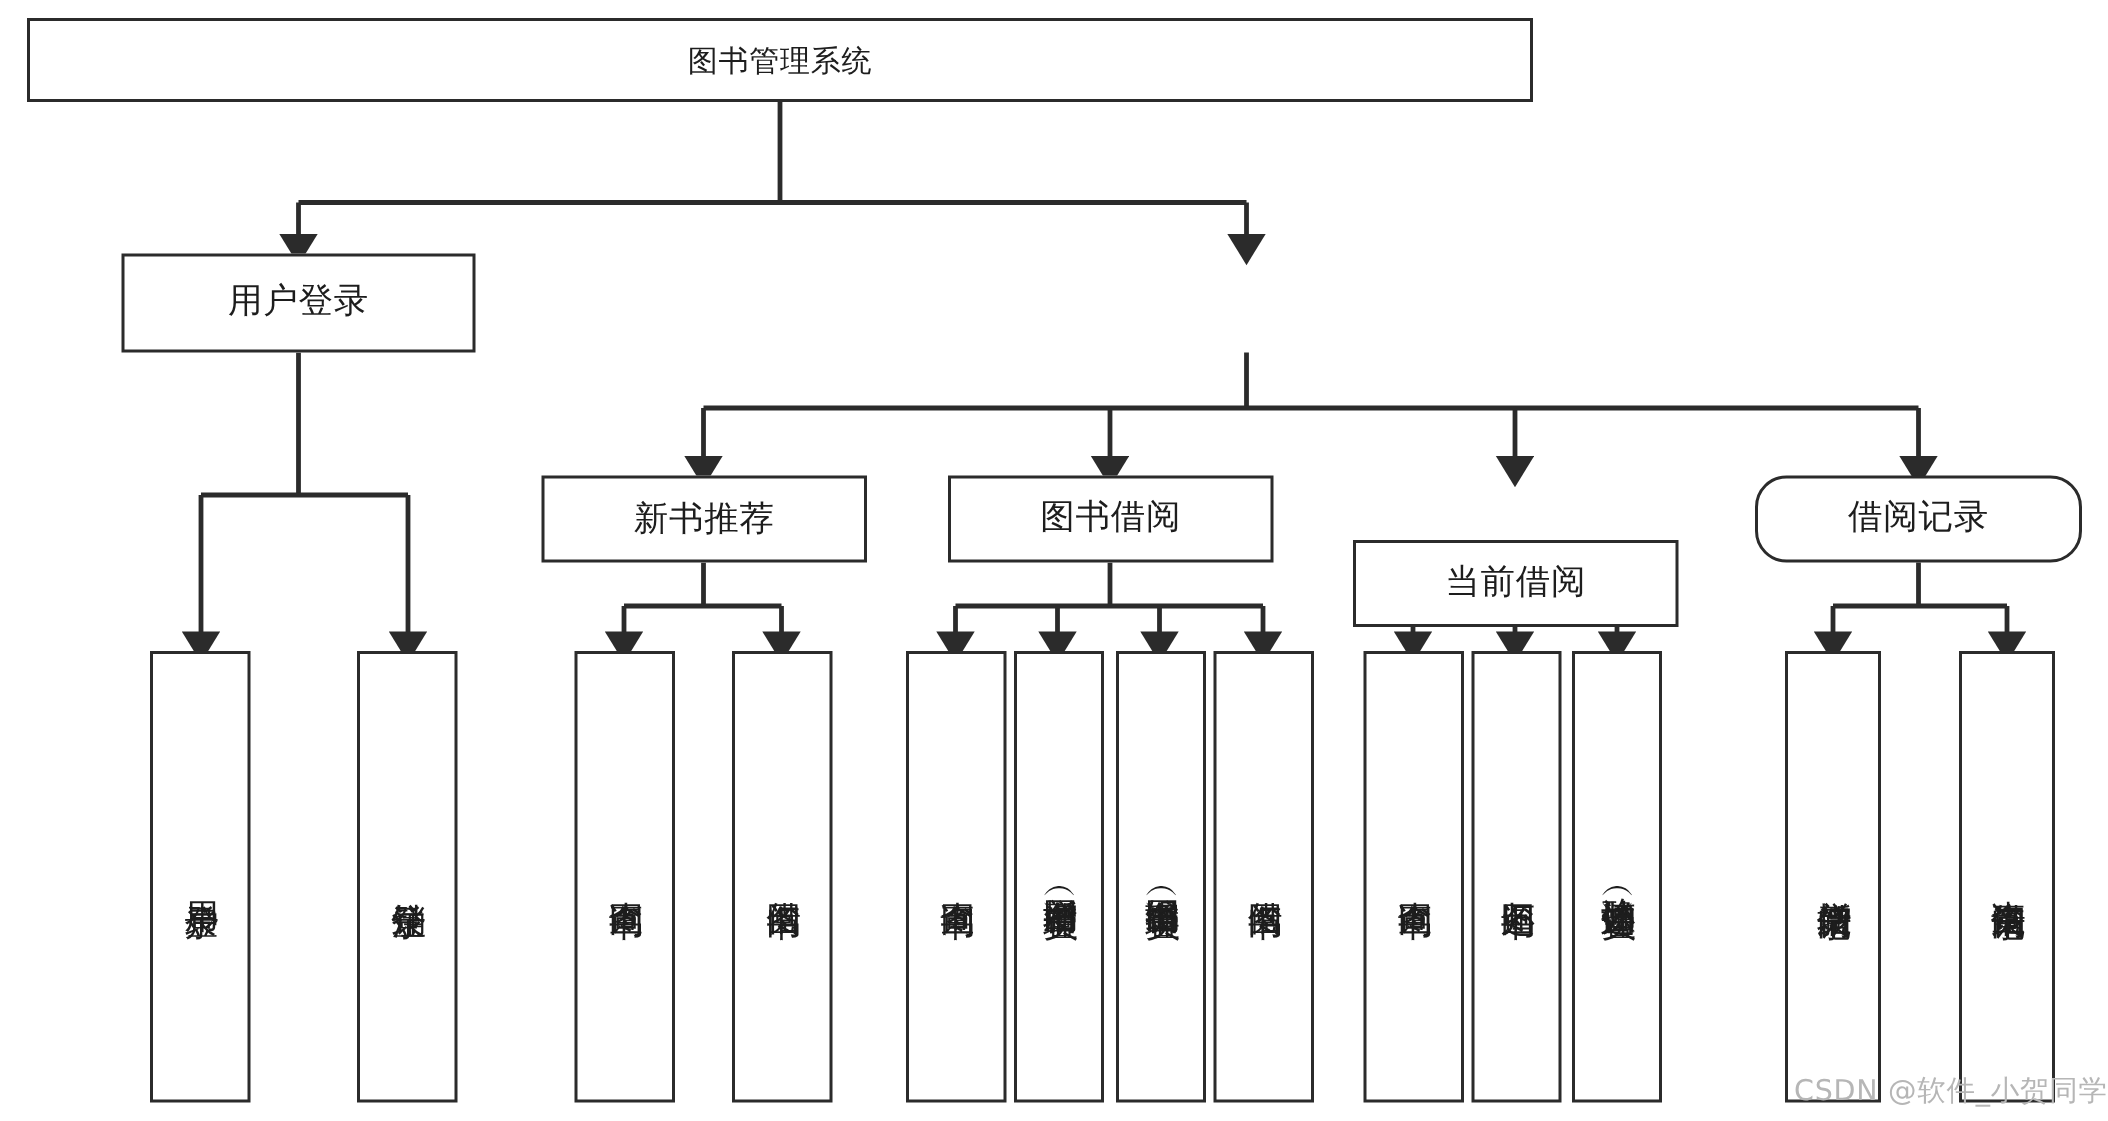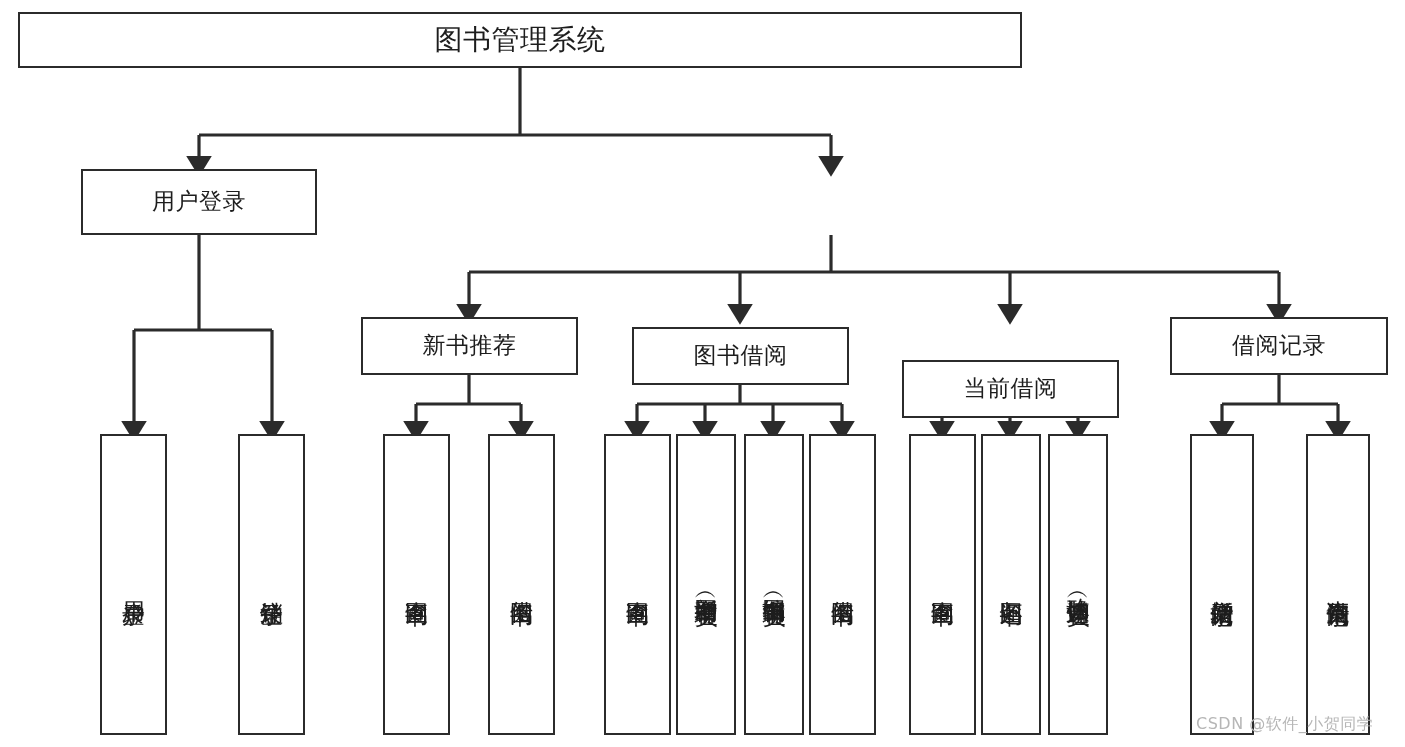--- a/index.html
+++ b/index.html
@@ -49,27 +49,27 @@
     writing-mode: vertical-rl;
     text-orientation: upright;
     padding: 6px 0;
   }
   .node.vert .vlabel {
     writing-mode: vertical-rl;
     text-orientation: upright;
     white-space: nowrap;
   }
   .node.root {
-    font-size: 28px;
+    font-size: 20px;
   }
   #watermark {
     position: absolute;
     left: 1196px;
     top: 714px;
-    font-size: 16px;
+    font-size: 19px;
     color: #b6b6b6;
     white-space: nowrap;
     letter-spacing: 0.5px;
   }
 </style>
 </head>
 <body>
 
 <div id="diagram">
 
@@ -121,23 +121,23 @@
       <path d="M1222,404 L1222,428" marker-end="url(#arrow)"></path>
       <path d="M1338,404 L1338,428" marker-end="url(#arrow)"></path>
     </g>
   </svg>
 
   <div class="node horiz root" style="left:18px; top:12px; width:1004px; height:56px;">图书管理系统</div>
 
   <div class="node horiz" style="left:81px; top:169px; width:236px; height:66px;">用户登录</div>
 
   <div class="node horiz" style="left:361px; top:317px; width:217px; height:58px;font-family:Liberation Serif, serif;">新书推荐</div>
-  <div class="node horiz" style="left:632px; top:317px; width:217px; height:58px;margin-top:10px;">图书借阅</div>
+  <div class="node horiz" style="left:632px; top:317px; width:217px; height:58px;">图书借阅</div>
   <div class="node horiz" style="left:902px; top:317px; width:217px; height:58px;margin-top:43px;">当前借阅</div>
-  <div class="node horiz" style="left:1170px; top:317px; width:218px; height:58px;">借阅记录</div>
+  <div class="node horiz" style="left:1170px; top:317px; width:218px; height:58px;border-radius:21px;">借阅记录</div>
 
   <div class="node vert" style="left:100px; top:434px; width:67px; height:301px;">
     <span class="vlabel">用户登录</span>
   </div>
   <div class="node vert" style="left:238px; top:434px; width:67px; height:301px;">
     <span class="vlabel">注销登录</span>
   </div>
 
   <div class="node vert" style="left:383px; top:434px; width:67px; height:301px;">
     <span class="vlabel">查询图书</span>

